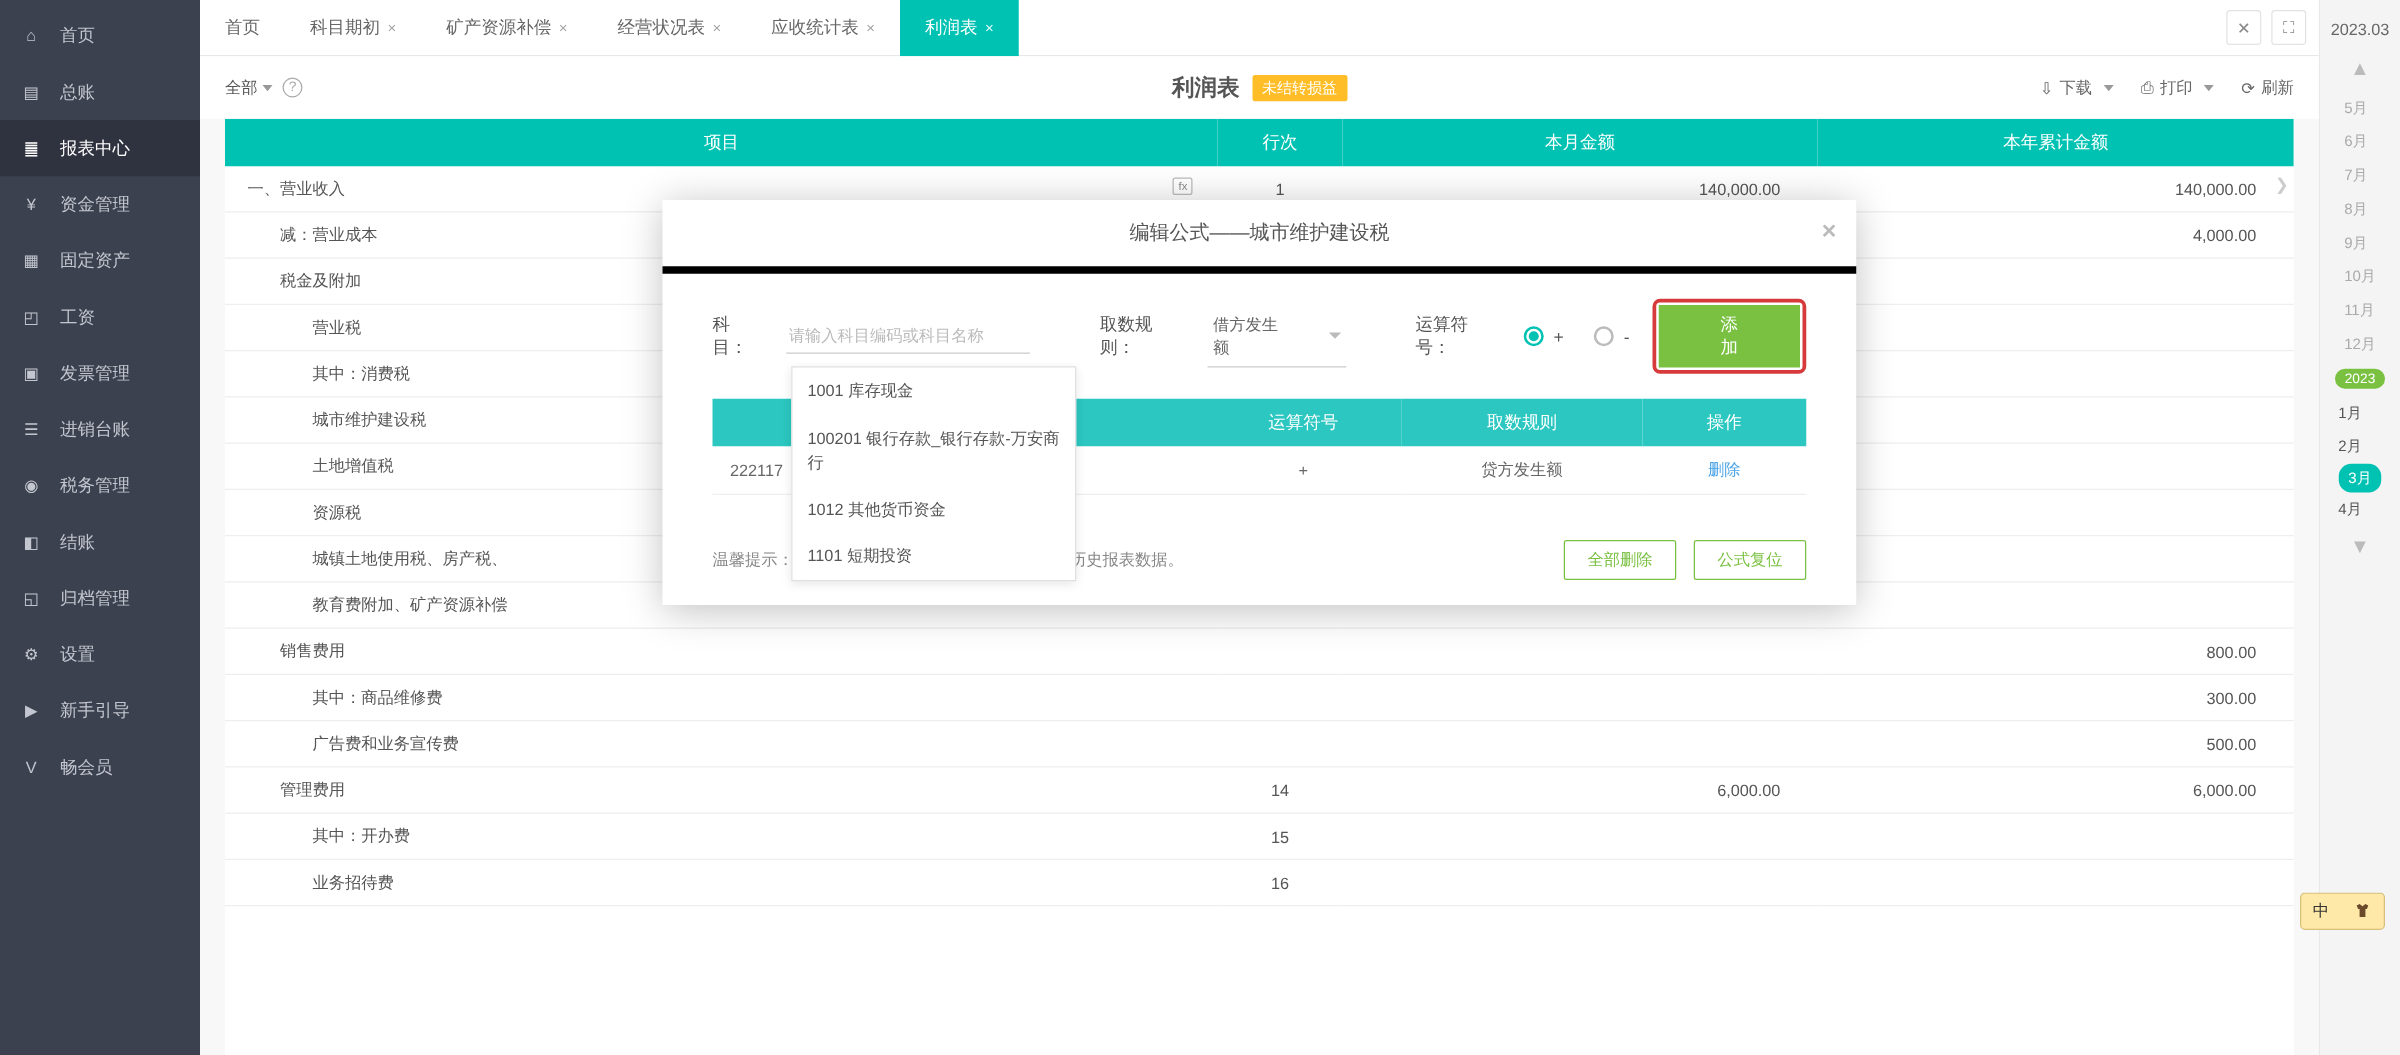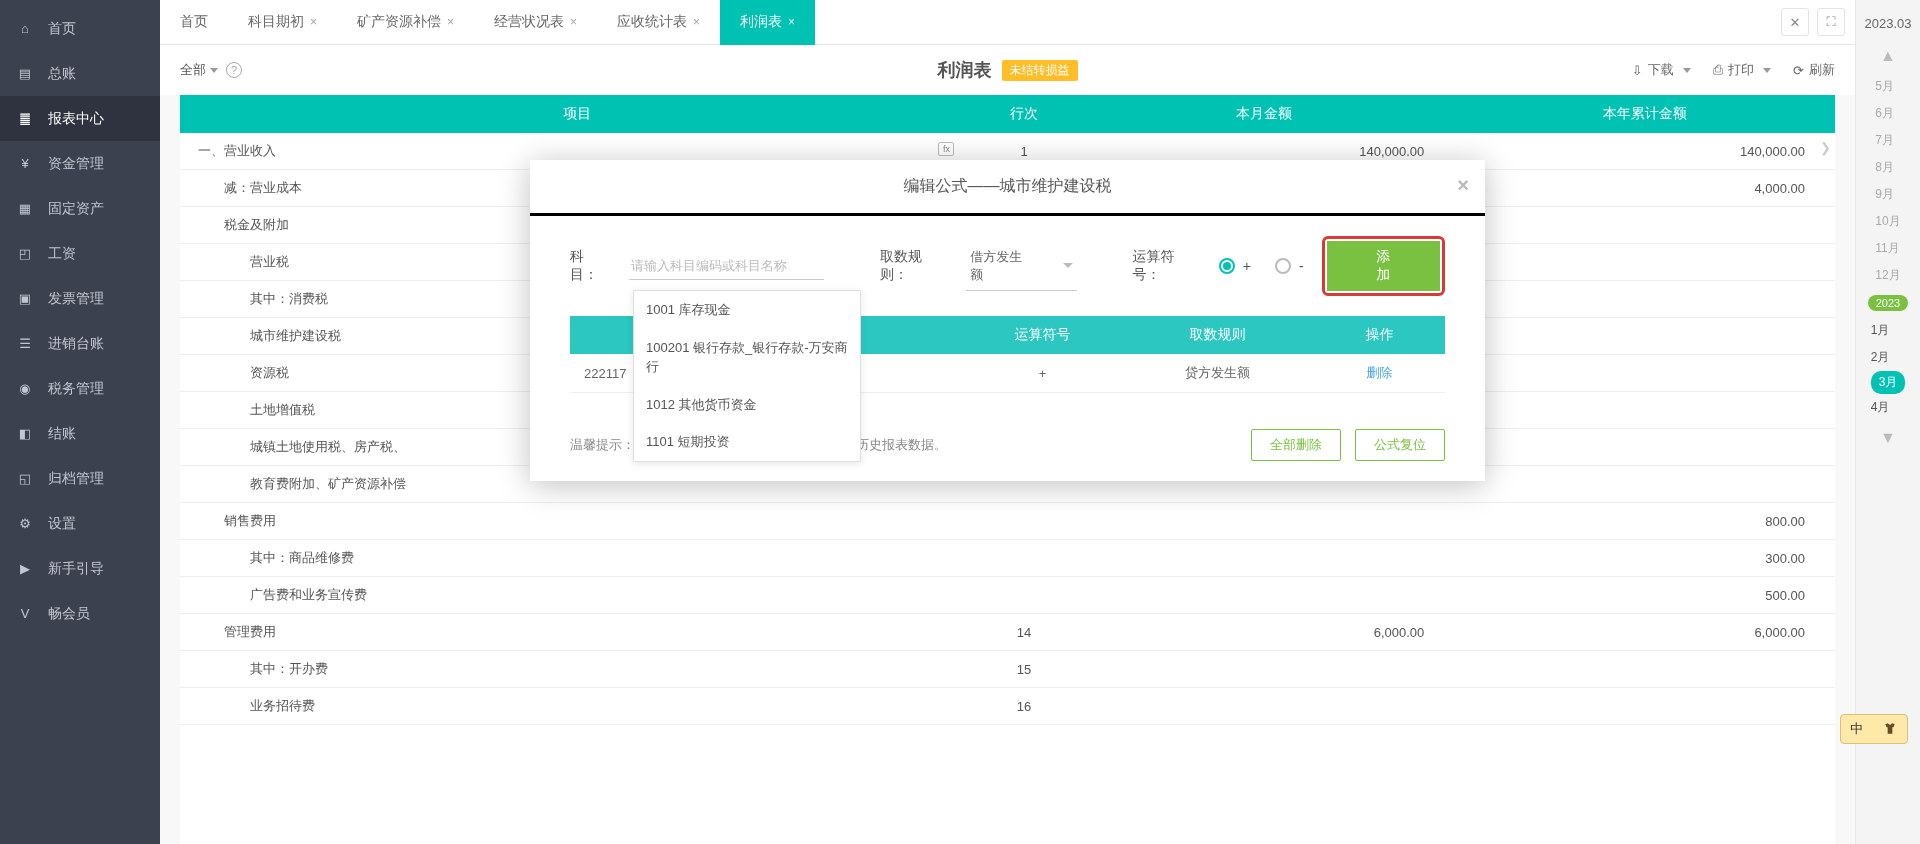--- a/index.html
+++ b/index.html
@@ -52,21 +52,21 @@
     .year-top { font-size: 13px; color: #666; padding: 8px 0; }
     .rail-icon { color: #bbb; font-size: 16px; margin: 6px 0; cursor: pointer; }
     .month { font-size: 12px; color: #aaa; padding: 5px 0; cursor: pointer; }
     .month.enabled { color: #555; }
     .month.current { background: #00c2b3; color: #fff; border-radius: 10px; padding: 3px 8px; }
     .year-pill { background: #7ac142; color: #fff; border-radius: 10px; padding: 2px 8px; font-size: 11px; margin: 4px 0; }
 
     
     .modal-backdrop { position: absolute; inset: 0; display: flex; align-items: flex-start; justify-content: center; pointer-events: none; }
     .modal { margin-top: 160px; width: 955px; background: #fff; box-shadow: 0 4px 30px rgba(0,0,0,.25); pointer-events: auto; display: flex; flex-direction: column; }
-    .modal-header { display: flex; align-items: center; justify-content: center; padding: 16px; border-bottom: 3px solid #000000; position: relative; }
+    .modal-header { display: flex; align-items: center; justify-content: center; padding: 16px; border-bottom: 6px solid #000000; position: relative; }
     .modal-title { font-size: 16px; color: #555; }
     .modal-close { position: absolute; right: 16px; top: 14px; font-size: 20px; color: #bbb; cursor: pointer; font-weight: bold; }
     .modal-body { padding: 20px 40px; }
     .form-row { display: flex; align-items: center; gap: 18px; margin-bottom: 20px; }
     .form-label { font-size: 14px; color: #555; }
     .subj-input { width: 200px; border: 0; border-bottom: 1px solid #ccc; padding: 6px 2px; font-size: 13px; outline: none; color: #00a8e8; }
     .subj-input::placeholder { color: #bbb; }
     .select-like { display: flex; align-items: center; gap: 30px; border-bottom: 1px solid #ccc; padding: 6px 4px; font-size: 13px; color: #666; cursor: pointer; min-width: 110px; justify-content: space-between; }
     .caret { width: 0; height: 0; border-left: 5px solid transparent; border-right: 5px solid transparent; border-top: 5px solid #bbb; }
     .radio-group { display: flex; align-items: center; gap: 24px; }
@@ -272,27 +272,27 @@
               <td class="amt"></td>
               <td class="amt"></td>
             </tr>
             <tr>
               <td class="proj" style="padding-left:70px">城市维护建设税</td>
               <td class="num"></td>
               <td class="amt"></td>
               <td class="amt"></td>
             </tr>
             <tr>
+              <td class="proj" style="padding-left:70px">土地增值税</td>
+              <td class="num"></td>
+              <td class="amt"></td>
+              <td class="amt"></td>
+            </tr>
+            <tr>
               <td class="proj" style="padding-left:70px">资源税</td>
-              <td class="num"></td>
-              <td class="amt"></td>
-              <td class="amt"></td>
-            </tr>
-            <tr>
-              <td class="proj" style="padding-left:70px">土地增值税</td>
               <td class="num"></td>
               <td class="amt"></td>
               <td class="amt"></td>
             </tr>
             <tr>
               <td class="proj" style="padding-left:70px">城镇土地使用税、房产税、</td>
               <td class="num"></td>
               <td class="amt"></td>
               <td class="amt"></td>
             </tr>

